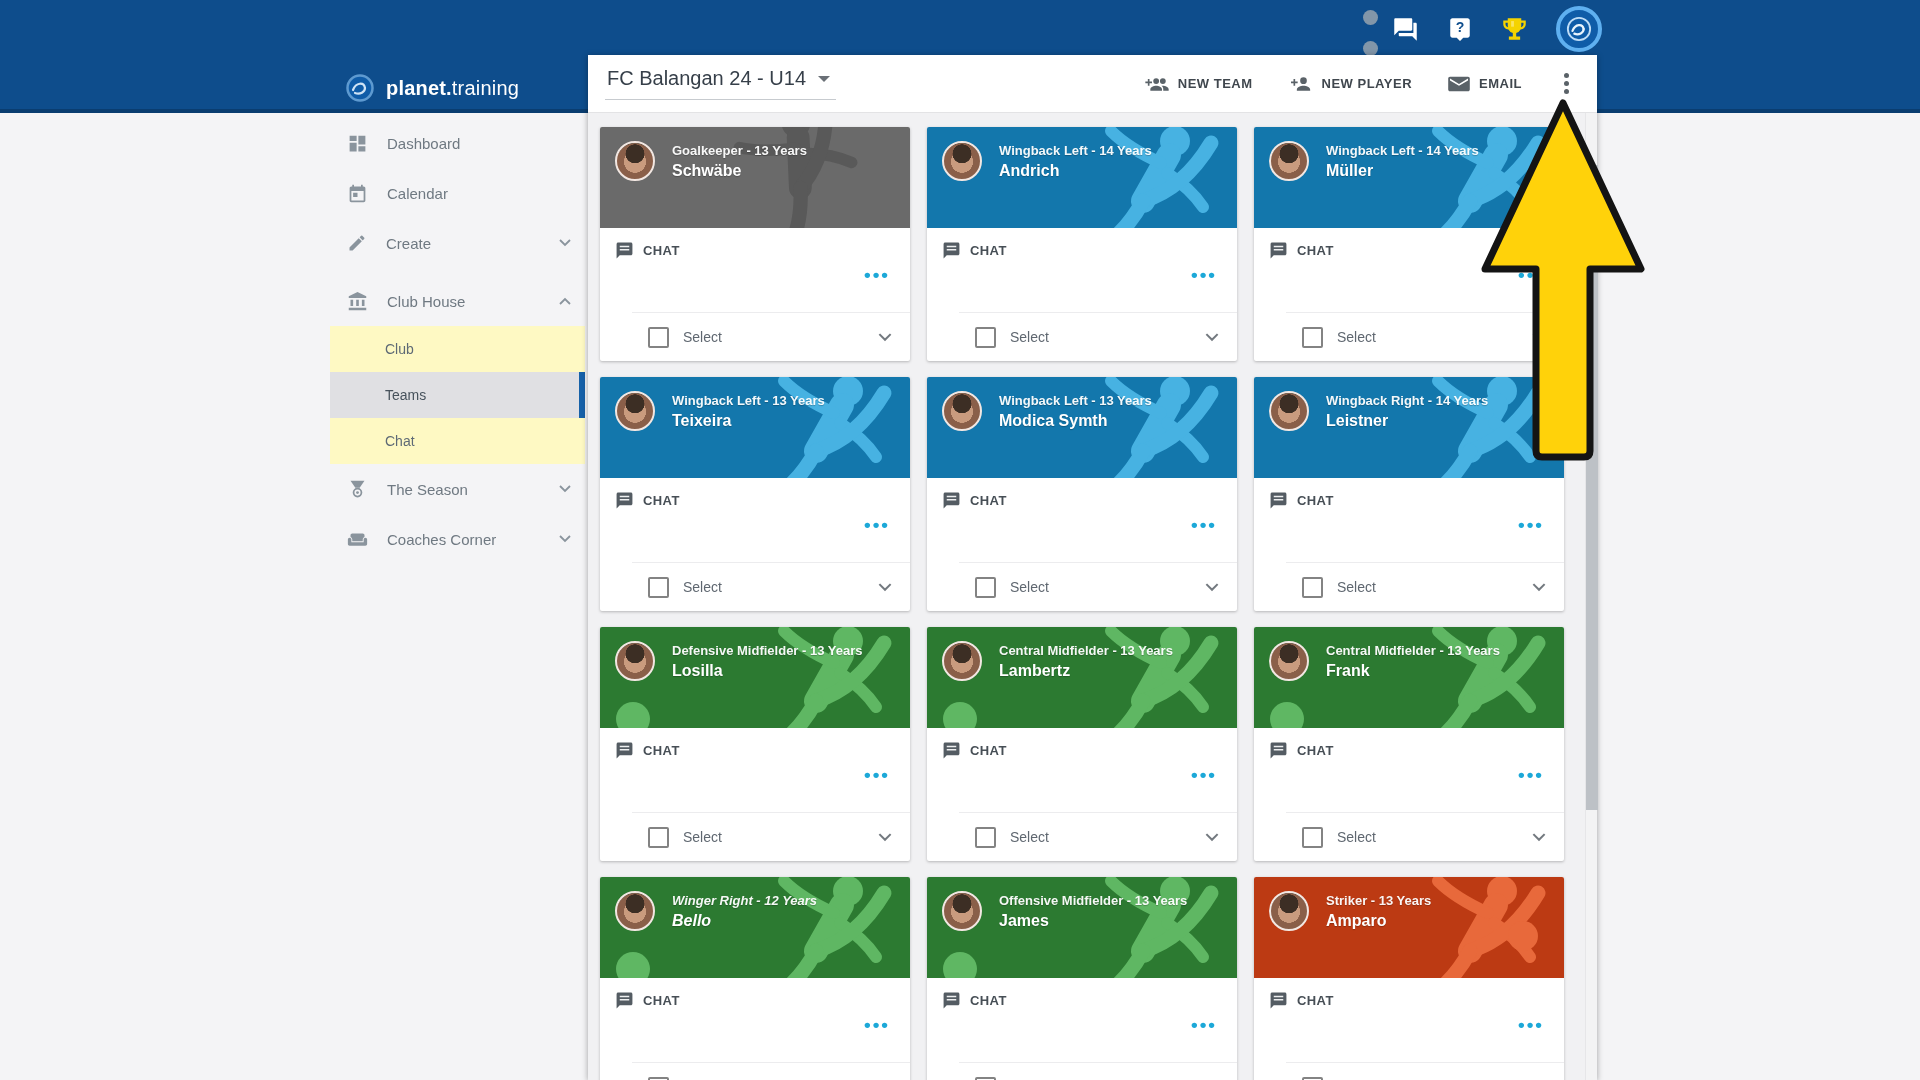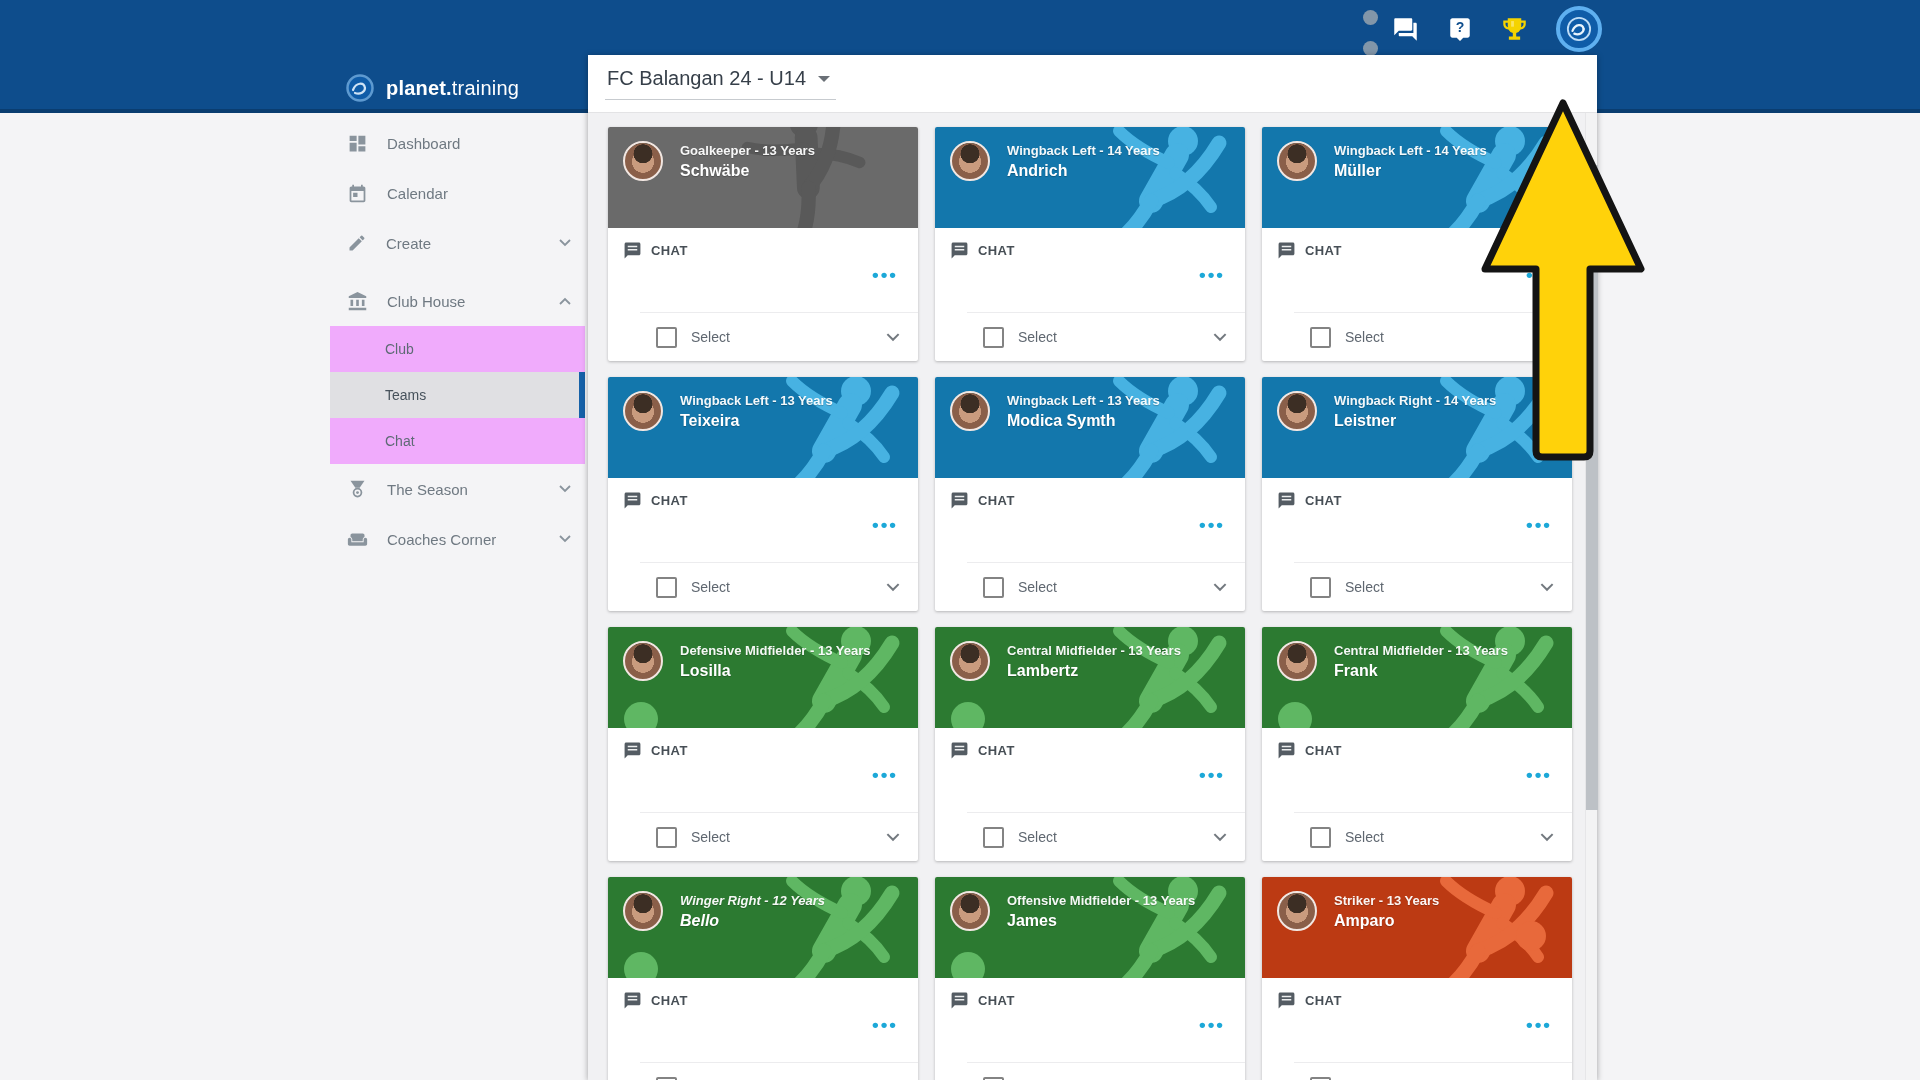--- a/index.html
+++ b/index.html
@@ -17,38 +17,38 @@
   .win-dots i{display:block;width:15px;height:15px;border-radius:50%;background:#97A3AE;opacity:.85;margin:4px 0 16px 0;}
   .tb-btn{cursor:pointer;display:flex;align-items:center;justify-content:center;}
   .avatar-logo{width:46px;height:46px;border-radius:50%;background:#0F5CA8;border:4px solid #5FB0F0;box-sizing:border-box;display:flex;align-items:center;justify-content:center;}
 
   
   .sidebar{position:absolute;left:330px;top:118px;width:255px;}
   .side-item{height:50px;display:flex;align-items:center;padding:0 14px 0 17px;gap:19px;color:#6F7982;font-size:15px;cursor:pointer;}
   .side-item svg{flex:0 0 auto;}
   .side-item .lbl{flex:1;}
   .chev{width:12px;height:8px;}
-  .subgroup{background:#f0abfc;text-align:right;}
+  .subgroup{background:#fef9c3;text-align:right;}
   .sub-item{height:46px;display:flex;align-items:center;padding-left:55px;color:#5E6A75;font-size:14px;cursor:pointer;position:relative;}
   .sub-item.active{background:#E0E0E3;color:#47525C;}
   .sub-item.active .abar{position:absolute;right:0;top:0;width:6px;height:100%;background:#1661A8;}
   .mt{margin-top:8px;}
 
   
   .panel{position:absolute;left:588px;top:55px;width:1009px;height:1025px;background:#F1F1F3;box-shadow:0 1px 6px rgba(0,0,0,.35);}
   .panel-header{position:absolute;left:0;top:0;width:100%;height:58px;background:#fff;border-bottom:1px solid #E3E3E5;box-sizing:border-box;display:flex;align-items:center;justify-content:space-between;padding:0 22px 0 17px;z-index:5;}
   .team-select{display:flex;align-items:center;gap:12px;border-bottom:1px solid #C7CBCF;padding:0 6px 9px 2px;cursor:pointer;}
   .team-select .tname{font-size:20px;color:#363F49;}
   .caret{width:0;height:0;border-left:6px solid transparent;border-right:6px solid transparent;border-top:6px solid #6A7077;}
   .actions{display:flex;align-items:center;gap:36px;}
   .action{display:flex;align-items:center;gap:9px;font-size:13px;font-weight:bold;letter-spacing:.5px;color:#40474E;cursor:pointer;}
   .kebab{cursor:pointer;padding:2px 6px;}
   .kebab i{display:block;width:5px;height:5px;border-radius:50%;background:#5A6268;margin:3px 0;}
 
-  .content{position:absolute;left:8px;top:58px;width:997px;height:967px;overflow:hidden;display:grid;grid-template-columns:repeat(3,310px);grid-auto-rows:234px;gap:16px 17px;padding:14px 0 0 12px;box-sizing:border-box;}
+  .content{position:absolute;left:0;top:58px;width:997px;height:967px;overflow:hidden;display:grid;grid-template-columns:repeat(3,310px);grid-auto-rows:234px;gap:16px 17px;padding:14px 0 0 12px;box-sizing:border-box;}
 
   
   .sbar{position:absolute;right:0;top:58px;width:12px;height:967px;background:#F3F3F4;border-left:1px solid #E6E6E8;box-sizing:border-box;}
   .sbar .thumb{position:absolute;left:0;top:52px;width:12px;height:645px;background:#BDC1C6;cursor:pointer;}
 
   
   .card{width:310px;height:234px;background:#fff;box-shadow:0 1px 3px rgba(0,0,0,.25);border-radius:2px;display:flex;flex-direction:column;}
   .card-header{position:relative;height:101px;overflow:hidden;border-radius:2px 2px 0 0;flex:0 0 auto;}
   .sil{position:absolute;right:-30px;top:-12px;height:150px;width:260px;}
   .sil.gk{transform:rotate(-32deg) scale(.95);right:-10px;top:-20px;}
@@ -205,20 +205,45 @@
         </svg>
     </div>
   </aside>
 
   <main class="panel">
     <header class="panel-header">
       <div class="team-select">
         <span class="tname">FC Balangan 24 - U14</span>
         <span class="caret"></span>
       </div>
+      <div class="actions">
+        <div class="action">
+          <svg width="24" height="20" viewBox="0 0 28 24">
+            <path fill="#5A6268" d="M0 9h3V6h2v3h3v2H5v3H3v-3H0zM13 12a3.5 3.5 0 1 0 0-7 3.5 3.5 0 0 0 0 7zm8 0a3.5 3.5 0 1 0 0-7 3.5 3.5 0 0 0 0 7zm-8 2c-2.9 0-7 1.46-7 4.35V20h14v-1.65C20 15.46 15.9 14 13 14zm8 0c-.46 0-.98.04-1.53.11 1.38.98 2.03 2.2 2.03 4.24V20H28v-1.65C28 15.46 23.9 14 21 14z"></path>
+          </svg>
+          <span>NEW TEAM</span>
+        </div>
+        <div class="action">
+          <svg width="24" height="20" viewBox="0 0 28 24">
+            <path fill="#5A6268" d="M2 9h3V6h2v3h3v2H7v3H5v-3H2zM17 12a4 4 0 1 0 0-8 4 4 0 0 0 0 8zm0 2c-3.2 0-8 1.6-8 4.8V20h16v-1.2c0-3.2-4.8-4.8-8-4.8z"></path>
+          </svg>
+          <span>NEW PLAYER</span>
+        </div>
+        <div class="action">
+          <svg width="22" height="18" viewBox="0 0 24 20">
+            <path fill="#5A6268" d="M22 2H2C.9 2 0 2.9 0 4v12c0 1.1.9 2 2 2h20c1.1 0 2-.9 2-2V4c0-1.1-.9-2-2-2zm0 4l-10 6L2 6V4l10 6 10-6v2z"></path>
+          </svg>
+          <span>EMAIL</span>
+        </div>
+        <div class="kebab">
+            <i></i>
+            <i></i>
+            <i></i>
+          </div>
+      </div>
     </header>
 
     <div class="content" id="cards">
   <div class="card">
     <div class="card-header" style="background: rgb(106, 106, 106);">
       <svg class="sil gk" style="color: rgb(89, 89, 89);">
               <use href="#player-sil"></use>
             </svg>
 
       <div class="avatar"></div>

